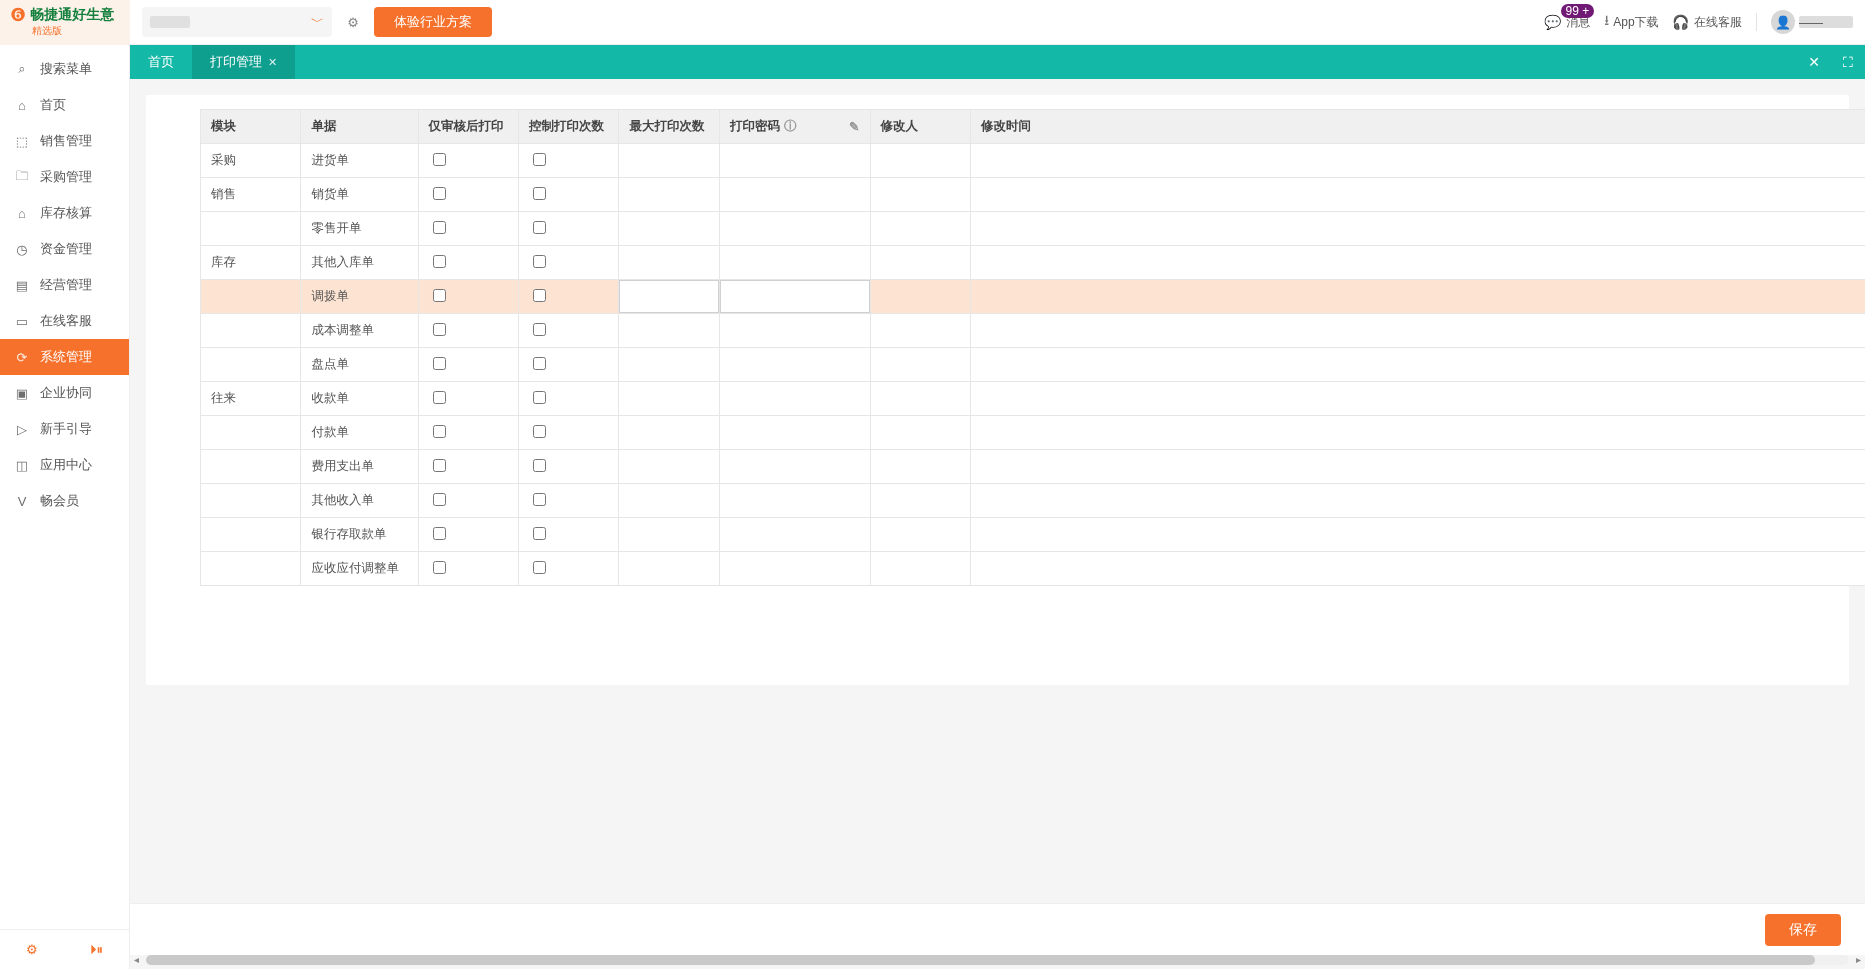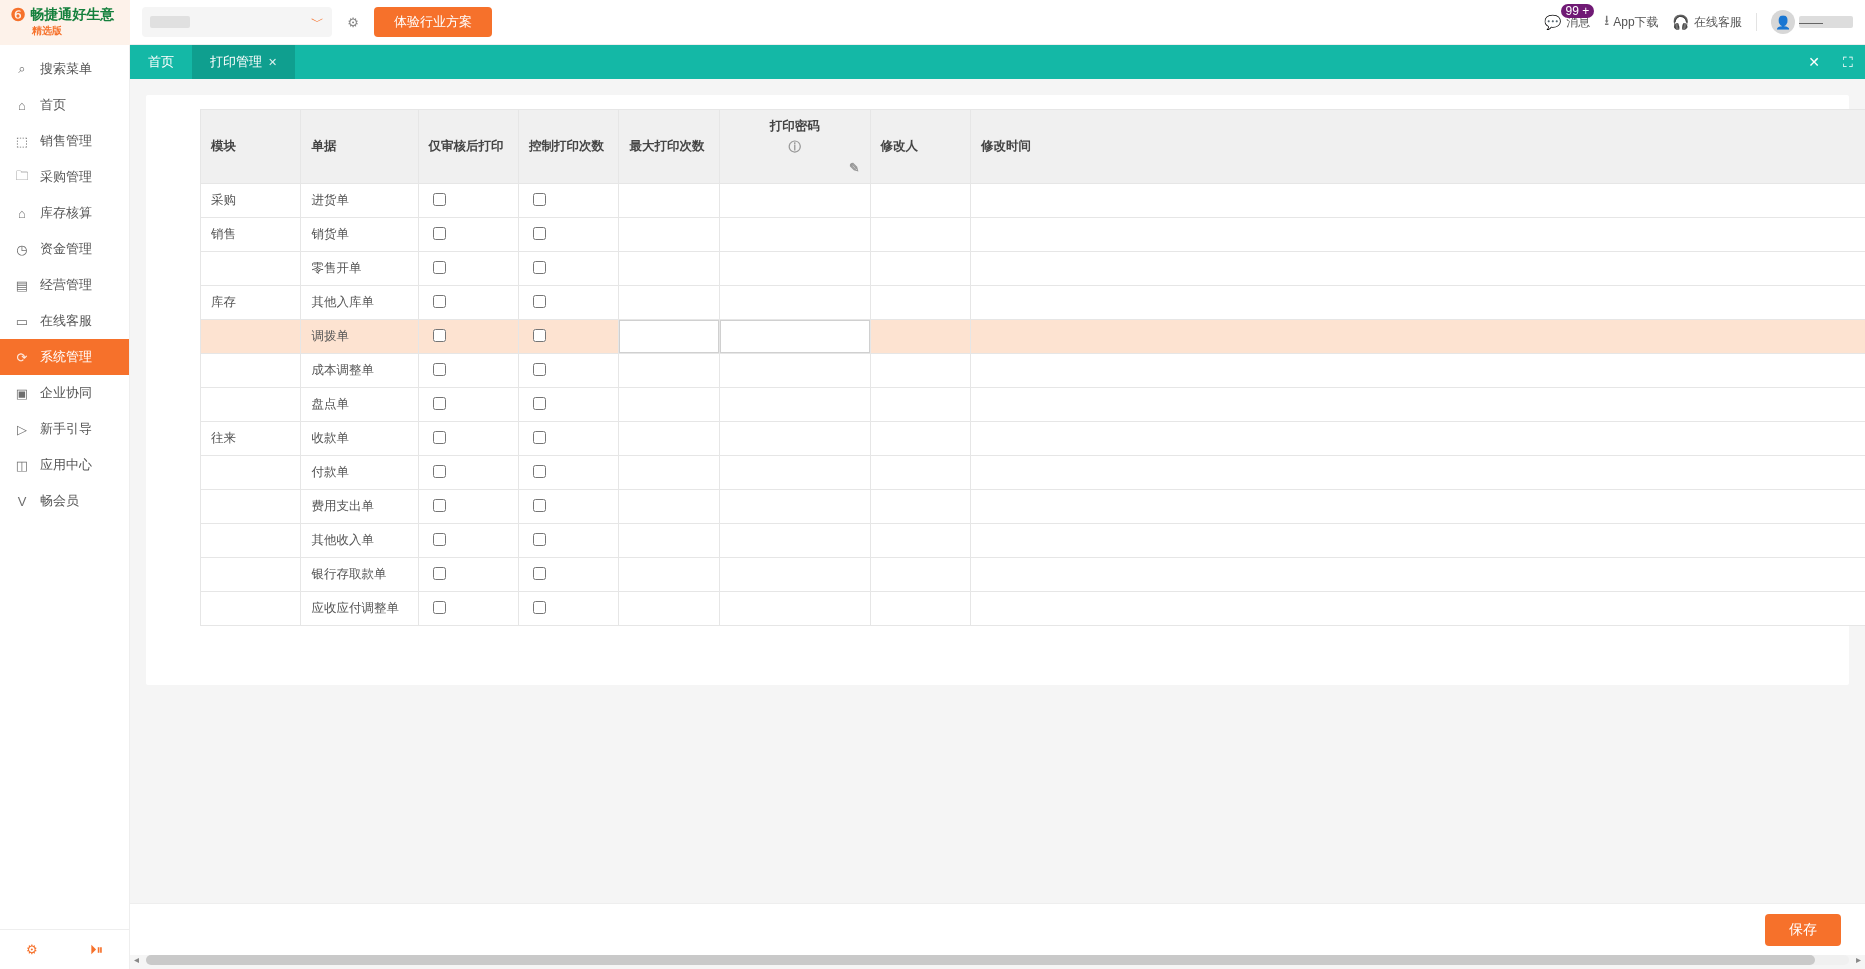--- a/index.html
+++ b/index.html
@@ -11,21 +11,21 @@
     height: 45px; background: #fff; display: flex; align-items: center;
     padding: 0 12px; border-bottom: 1px solid #eee; gap: 8px;
   }
   .brand-area {
     display: flex; flex-direction: column; align-items: flex-start; justify-content: center;
     background: #fdf2ea; height: 45px; min-width: 130px; padding: 0 10px; margin: 0 4px 0 -12px;
   }
   .brand-row { display: flex; align-items: center; gap: 4px; }
   .brand-logo-icon { color: #f6712b; font-size: 18px; line-height: 1; }
   .brand-title { color: #15803d; font-size: 14px; font-weight: 600; }
-  .brand-sub { color: #f6712b; font-size: 10px; margin-left: 22px; font-weight: bold; }
+  .brand-sub { color: #f6712b; font-size: 10px; margin-left: 22px; }
   .org-select {
     display: flex; align-items: center; gap: 6px; min-width: 190px; height: 30px;
     padding: 0 8px; cursor: pointer; color: #777; background: #f5f5f5; border-radius: 4px;
   }
   .org-select .chev { margin-left: auto; color: #f6712b; }
   .gear-btn {
     width: 26px; height: 26px; display: flex; align-items: center; justify-content: center;
     color: #888; cursor: pointer; border-radius: 4px;
   }
   .primary-btn {
@@ -108,21 +108,21 @@
   }
   .col-module  { width: 6%; }
   .col-doc     { width: 7%; }
   .col-audit   { width: 6%; }
   .col-ctrl    { width: 6%; }
   .col-max     { width: 6%; }
   .col-pwd     { width: 9%; }
   .col-modby   { width: 6%; }
   .col-modtime { width: 54%; }
 
-  .th-pwd { display: flex; align-items: center; gap: 4px; flex-direction: column; }
+  .th-pwd { display: flex; align-items: center; gap: 4px; }
   .th-pwd .help { color: #999; cursor: pointer; }
   .th-pwd .edit { margin-left: auto; color: #999; cursor: pointer; }
 
   input[type="checkbox"].cell-cb {
     width: 13px; height: 13px; cursor: pointer; accent-color: #888;
   }
   .grid td.cb-cell { text-align: left; padding-left: 14px; }
 
   
   .footer-bar {

